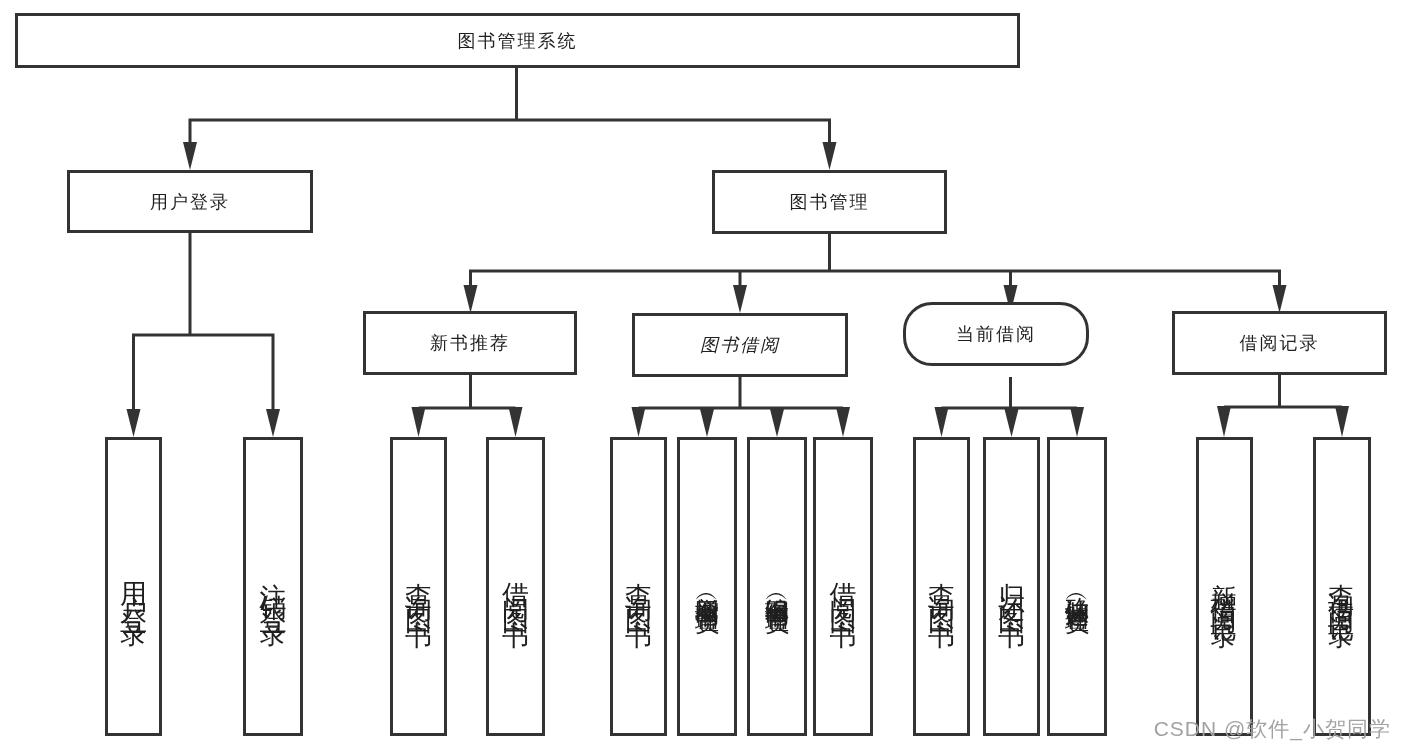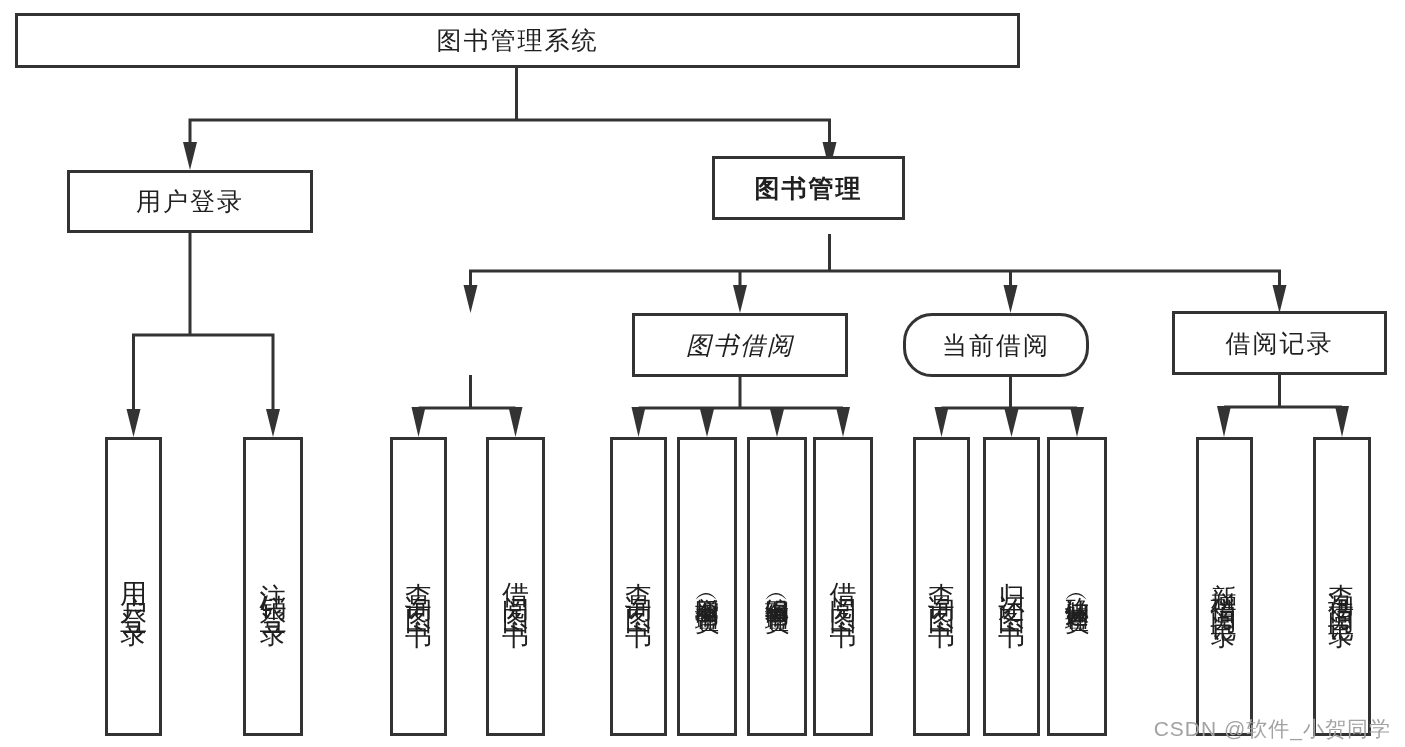--- a/index.html
+++ b/index.html
@@ -26,21 +26,21 @@
   .box {
     position: absolute;
     box-sizing: border-box;
     border: 3px solid #333333;
     background: #ffffff;
     display: flex;
     align-items: center;
     justify-content: center;
     text-align: center;
   }
-  .h-label { font-size: 25px; letter-spacing: 2px; white-space: nowrap; }
+  .h-label { font-size: 18px; letter-spacing: 2px; white-space: nowrap; }
   .leaf .v-label {
     writing-mode: vertical-rl;
     white-space: nowrap;
   }
   .v-short  { font-size: 27px; letter-spacing: 13px; }
   .v-medium { font-size: 26px; letter-spacing: 8px; }
   .v-long   { font-size: 24px; letter-spacing: 2px; }
   .watermark {
     position: absolute;
     right: 14px;
@@ -93,28 +93,31 @@
     <polygon points="1335,406 1349,406 1342,437"></polygon>
   </svg>
 
   <div class="box" style="left:15px; top:13px; width:1005px; height:55px;">
     <span class="h-label">图书管理系统</span>
   </div>
 
   <div class="box" style="left:67px; top:170px; width:246px; height:63px;">
     <span class="h-label">用户登录</span>
   </div>
-  <div class="box" style="left:712px; top:156px; width:193px; height:64px;font-weight:bold;">
+  <div class="box" style="left:712px; top:170px; width:235px; height:64px;">
     <span class="h-label">图书管理</span>
   </div>
 
+  <div class="box" style="left:363px; top:311px; width:214px; height:64px;">
+    <span class="h-label">新书推荐</span>
+  </div>
   <div class="box" style="left:632px; top:313px; width:216px; height:64px;font-style:italic;">
     <span class="h-label">图书借阅</span>
   </div>
-  <div class="box" style="left:903px; top:313px; width:186px; height:64px;border-radius:29px;">
+  <div class="box" style="left:903px; top:302px; width:186px; height:64px;border-radius:29px;">
     <span class="h-label">当前借阅</span>
   </div>
   <div class="box" style="left:1172px; top:311px; width:215px; height:64px;">
     <span class="h-label">借阅记录</span>
   </div>
 
   <div class="box leaf" style="left:105px; top:437px; width:57px; height:299px;">
     <span class="v-label v-short">用户登录</span>
   </div>
   <div class="box leaf" style="left:243px; top:437px; width:60px; height:299px;">

